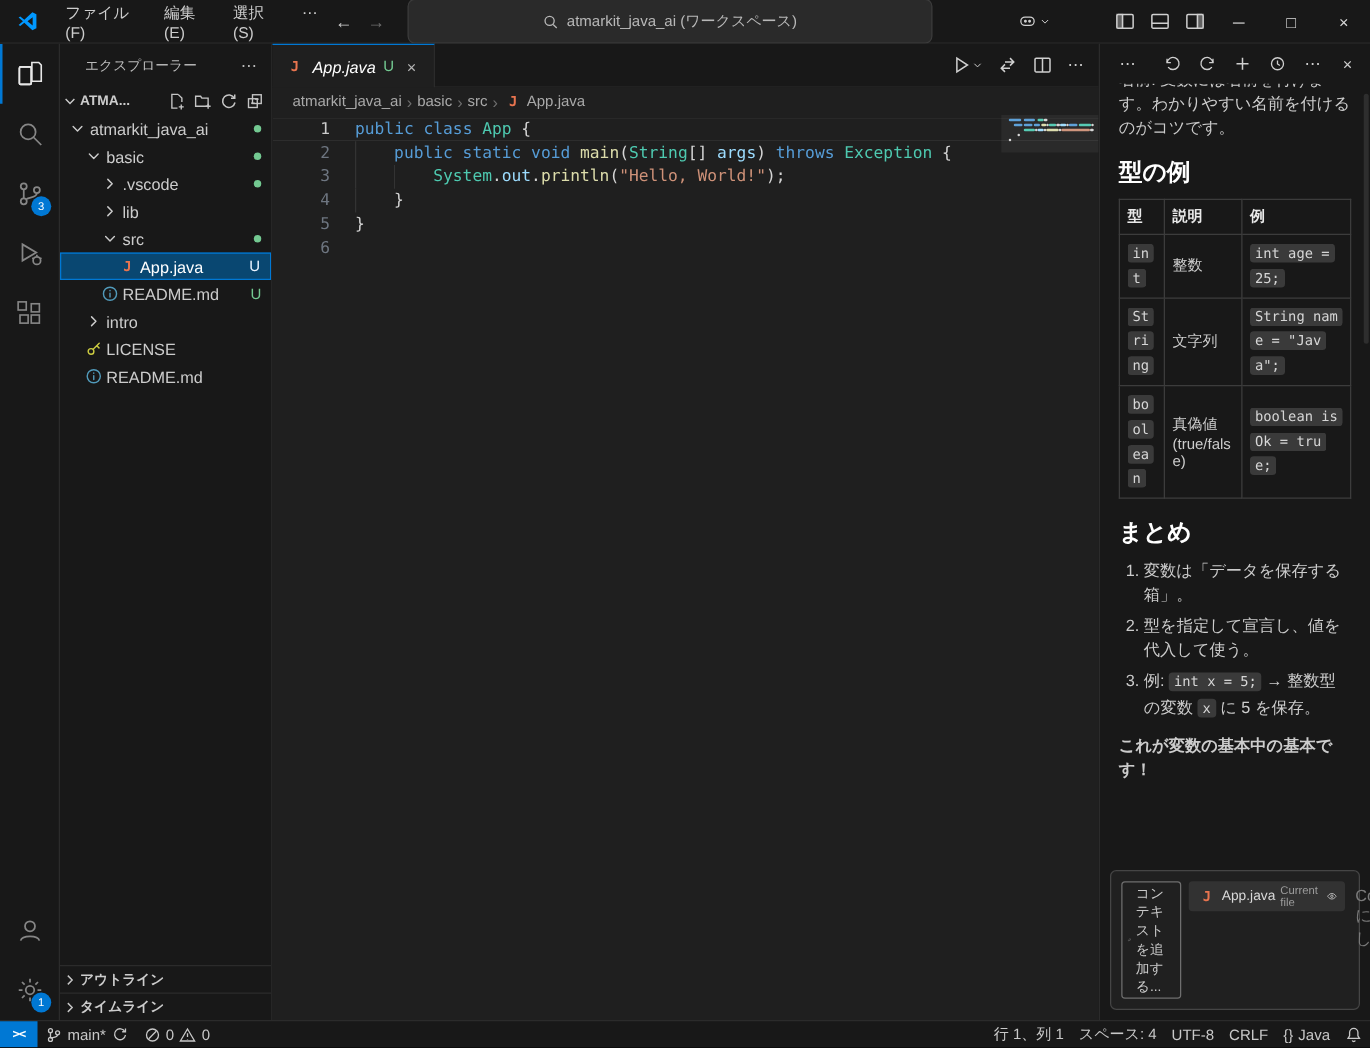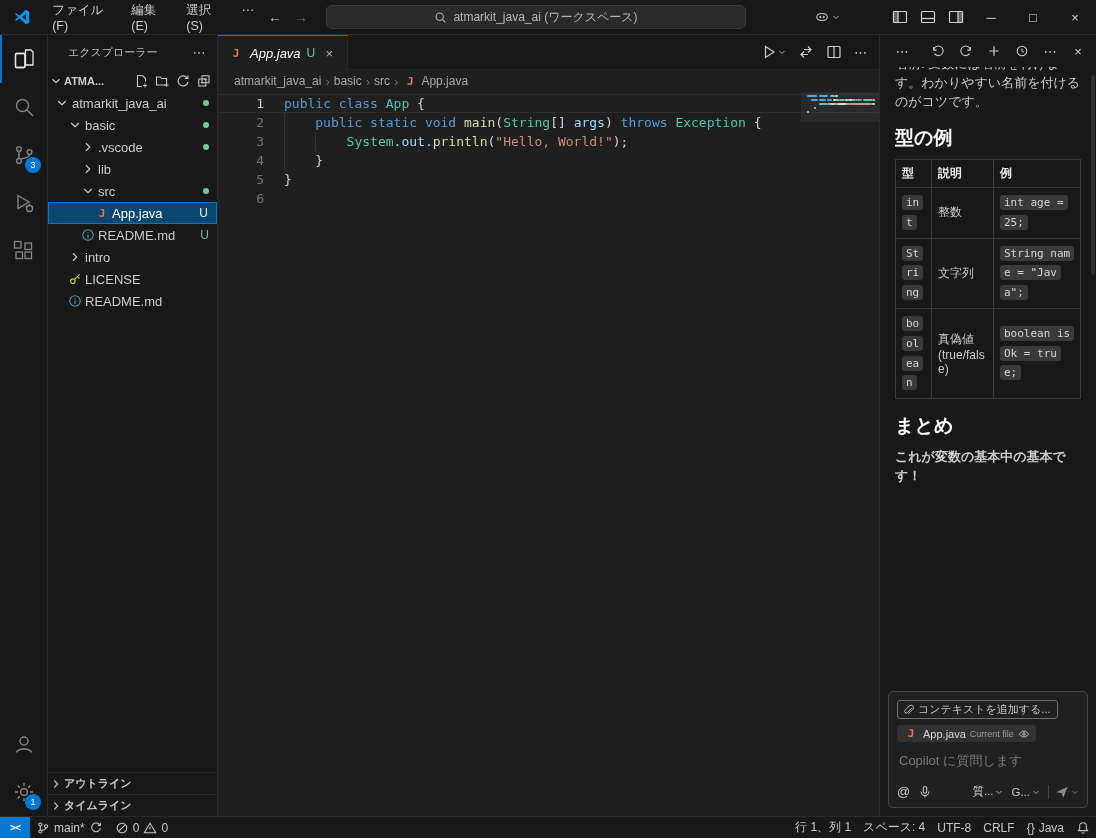--- a/index.html
+++ b/index.html
@@ -16,21 +16,21 @@
 
   
   .titlebar{ height:35px; flex:0 0 35px; display:flex; align-items:center; background:var(--bg); border-bottom:1px solid var(--border); }
   .tb-left{ display:flex; align-items:center; width:262px; flex:0 0 auto; }
   .logo{ width:46px; display:flex; justify-content:center; }
   .menus{ display:flex; }
   .menu{ padding:0 8px; font-size:12.5px; color:var(--fg); cursor:default; }
   .tb-center{ flex:1; display:flex; align-items:center; }
   .nav-arrow{ width:26px; text-align:center; font-size:14px; color:var(--fg); }
   .nav-arrow.dim{ color:#6e6e6e; }
-  .command-center{ flex:0 0 420px; height:24px; margin-left:12px; background:#2a2a2a; border:1px solid #3c3c3c; border-radius:6px;
+  .command-center{ flex:0 0 420px; height:36px; margin-left:12px; background:#2a2a2a; border:1px solid #3c3c3c; border-radius:6px;
     display:flex; align-items:center; justify-content:center; gap:6px; color:#b8b8b8; font-size:12px; }
   .tb-right{ display:flex; align-items:center; margin-left:auto; }
   .tb-icon{ width:28px; height:26px; display:flex; align-items:center; justify-content:center; color:#cfcfcf; }
   .copilot-btn{ display:flex; align-items:center; gap:2px; margin-right:46px; color:#cfcfcf; }
   .win-btn{ width:42px; height:35px; display:flex; align-items:center; justify-content:center; font-size:13px; color:#d8d8d8; }
 
   
   .main{ flex:1; display:flex; min-height:0; }
 
   
@@ -108,21 +108,21 @@
   .col-type{ width:36px; } .col-desc{ width:62px; }
   .desc-cell{ overflow-wrap:anywhere; }
   .code-chip{ font-family:"DejaVu Sans Mono","Liberation Mono",monospace; font-size:11px; background:#3a3a3a; color:#d6d6d6;
     border-radius:3px; padding:1px 4px; line-height:1.8; box-decoration-break:clone; -webkit-box-decoration-break:clone; word-break:break-word; }
   td .code-chip{ word-break:break-all; }
   .summary-list{ margin:4px 0 10px; padding-left:20px; font-size:13px; line-height:19px; color:var(--fg); }
   .summary-list li{ margin-bottom:6px; }
   .closing{ font-weight:600; }
   .chat-scrollbar{ position:absolute; right:1px; top:40px; width:4px; height:200px; background:#4a4a4a; opacity:.45; border-radius:2px; }
 
-  .chat-input{ flex:0 0 auto; margin:8px; border:1px solid #454545; border-radius:5px; background:#202020; padding:8px; display:flex; flex-direction:column; gap:6px; }
+  .chat-input{ flex:0 0 auto; margin:8px; border:1px solid #454545; border-radius:5px; background:#202020; padding:8px; display:flex; gap:6px; }
   .ctx-chip{ display:inline-flex; align-items:center; gap:4px; border:1px solid #6e6e6e; border-radius:3px; padding:1px 6px 1px 4px;
     font-size:11px; color:#c8c8c8; align-self:flex-start; }
   .file-chip{ display:inline-flex; align-items:center; gap:4px; background:#323232; border-radius:3px; padding:2px 6px; font-size:11px; color:#d8d8d8; align-self:flex-start; }
   .file-chip .note{ font-size:9px; color:#9d9d9d; }
   .chat-placeholder{ color:#7a7a7a; font-size:13px; padding:4px 2px 8px; }
   .input-bottom{ display:flex; align-items:center; gap:8px; color:#c8c8c8; }
   .ib-right{ margin-left:auto; display:flex; align-items:center; gap:8px; }
   .dd{ display:flex; align-items:center; gap:2px; font-size:11.5px; color:#c8c8c8; }
   .send-group{ display:flex; align-items:center; gap:2px; padding-left:6px; border-left:1px solid #454545; color:#8a8a8a; }
 
@@ -569,20 +569,25 @@
                 <td><span class="code-chip">String name = "Java";</span></td>
               </tr>
               <tr>
                 <td><span class="code-chip">boolean</span></td>
                 <td class="desc-cell">真偽値(true/false)</td>
                 <td><span class="code-chip">boolean isOk = true;</span></td>
               </tr>
             </tbody>
         </table>
         <div class="chat-h">まとめ</div>
+        <ol class="summary-list" id="summary-list">
+            <li>変数は「データを保存する箱」。</li>
+            <li>型を指定して宣言し、値を代入して使う。</li>
+            <li>例: <span class="code-chip">int x = 5;</span> → 整数型の変数 <span class="code-chip">x</span> に 5 を保存。</li>
+          </ol>
         <p class="closing">これが変数の基本中の基本です！</p>
 
       </div>
       <div class="chat-scrollbar"></div>
 
       <div class="chat-input">
         <span class="ctx-chip">
           <svg width="12" height="12" viewBox="0 0 16 16" fill="none" stroke="currentColor" stroke-width="1.2">
               <path d="M13.5 5 7 11.5a2.1 2.1 0 0 1-3-3l6.2-6.2a3.2 3.2 0 0 1 4.5 4.5L8.5 13"></path>
             </svg>

